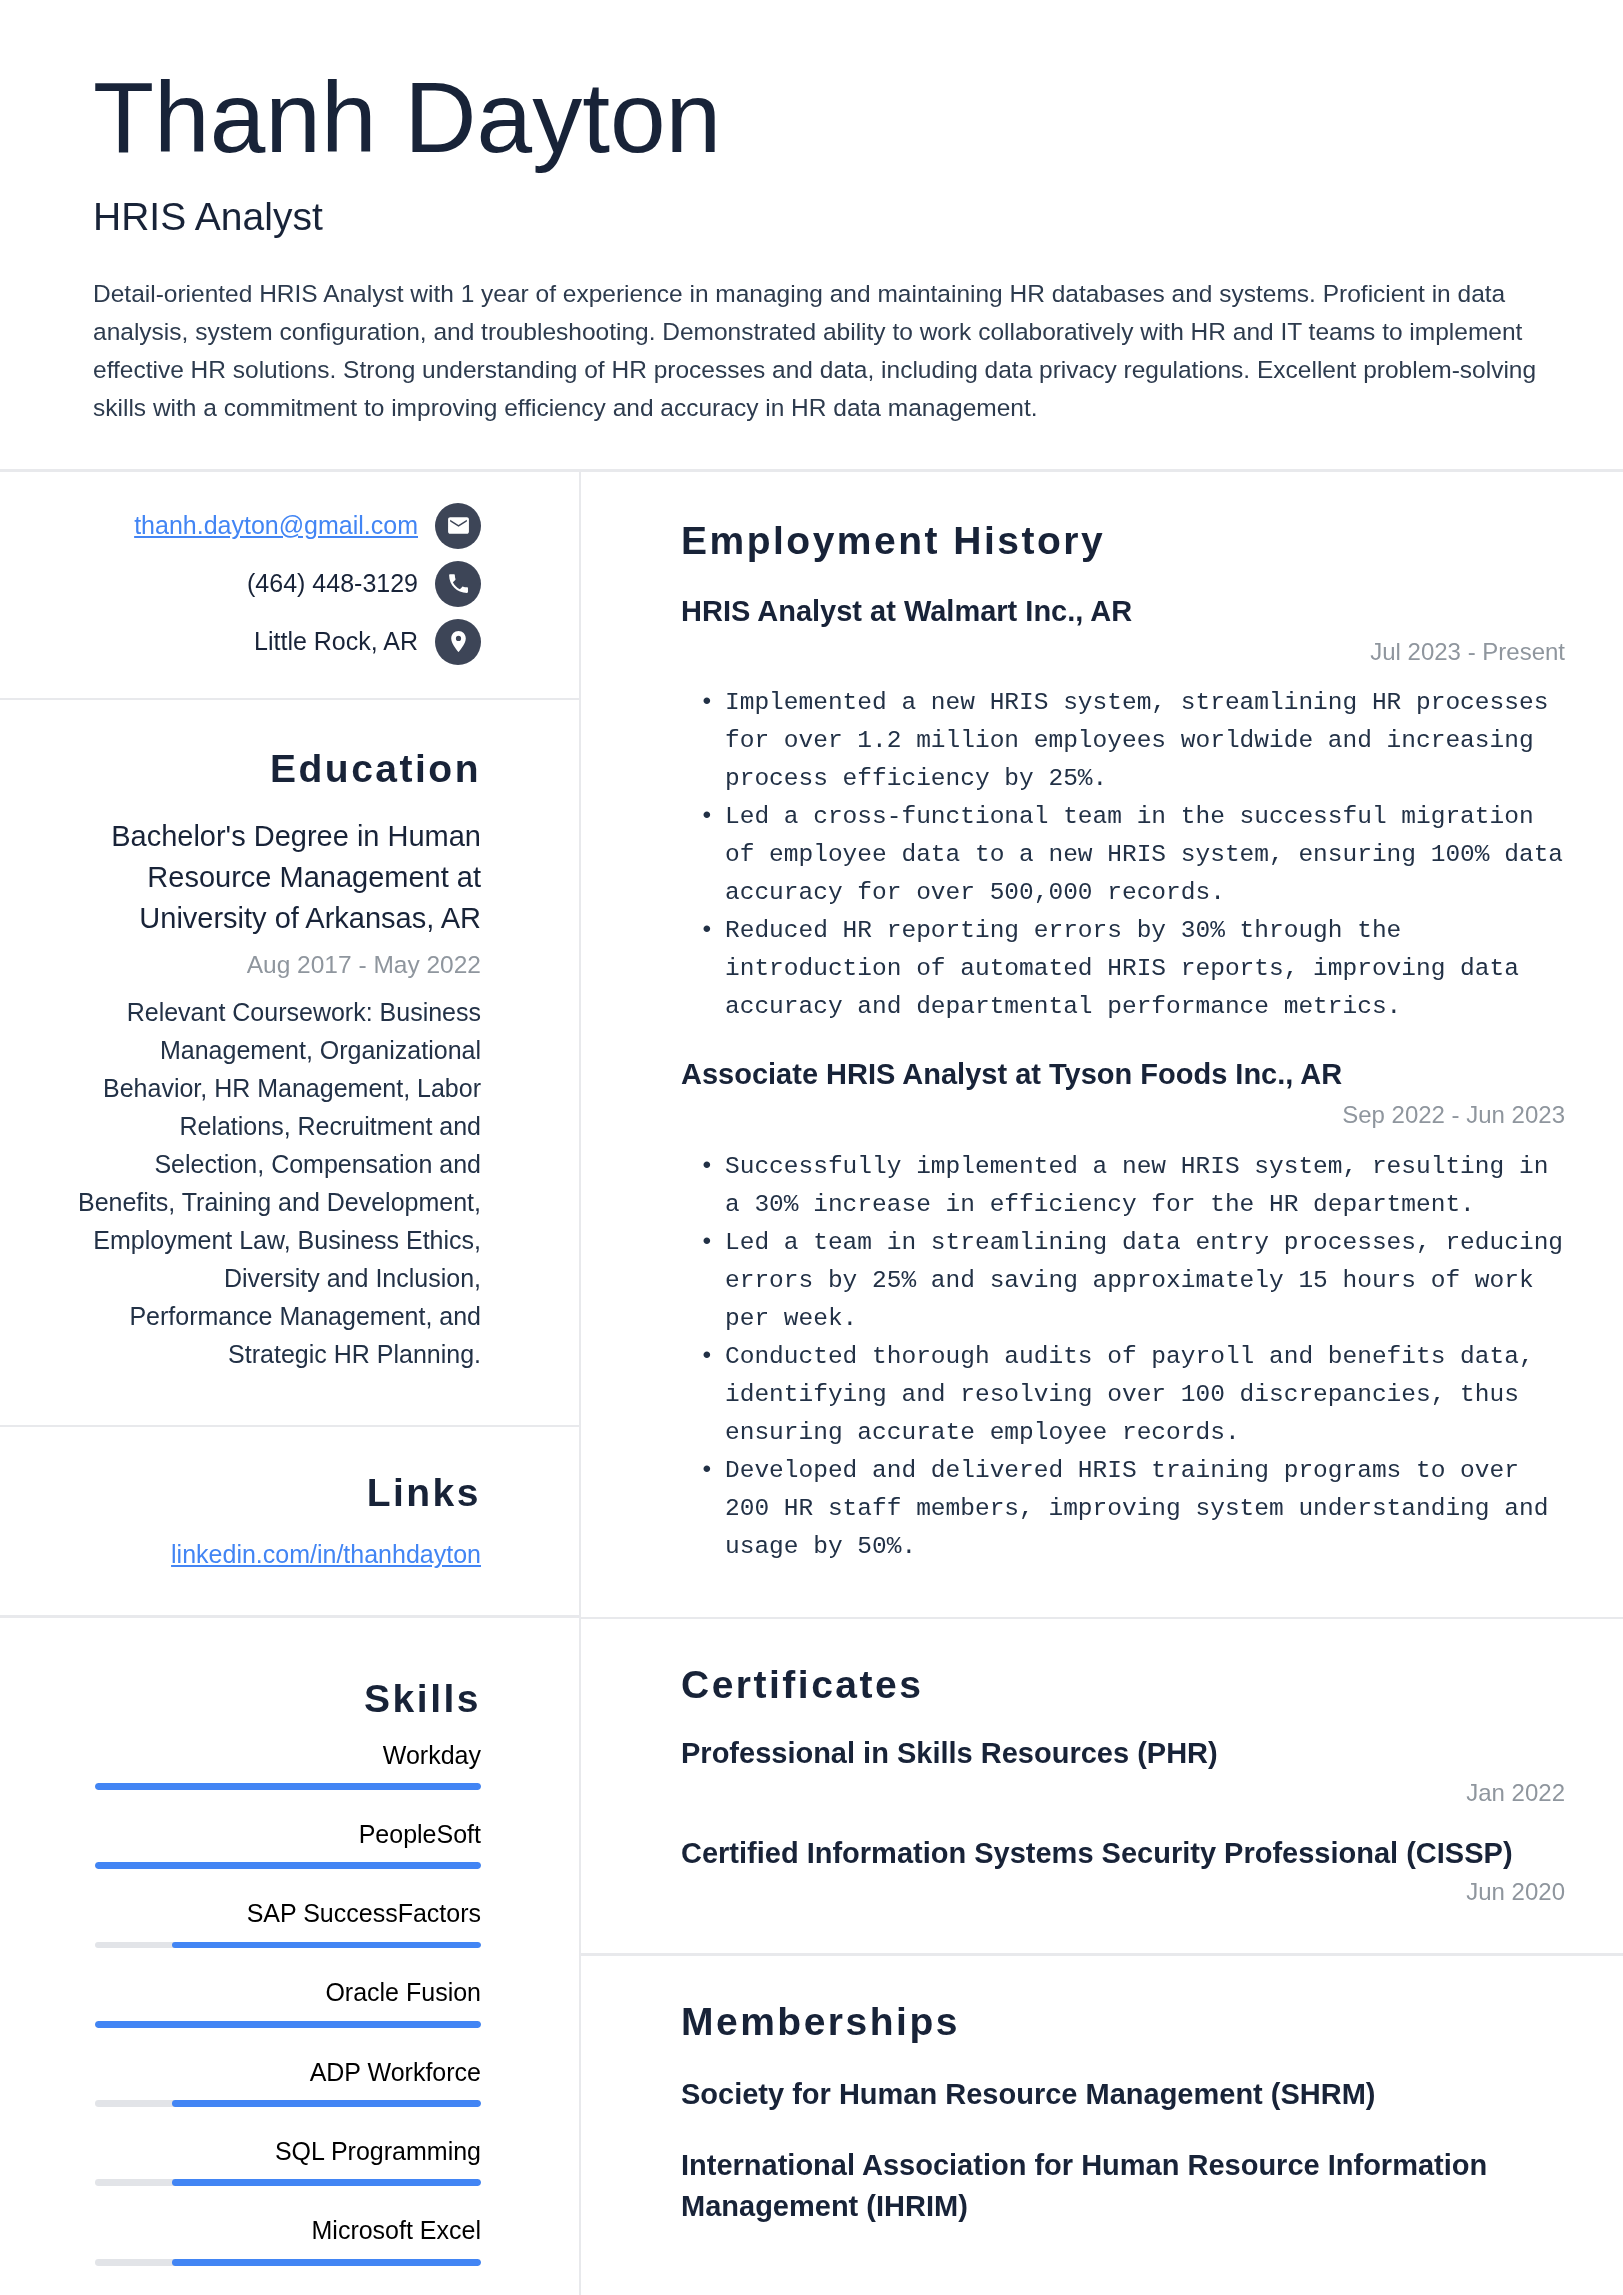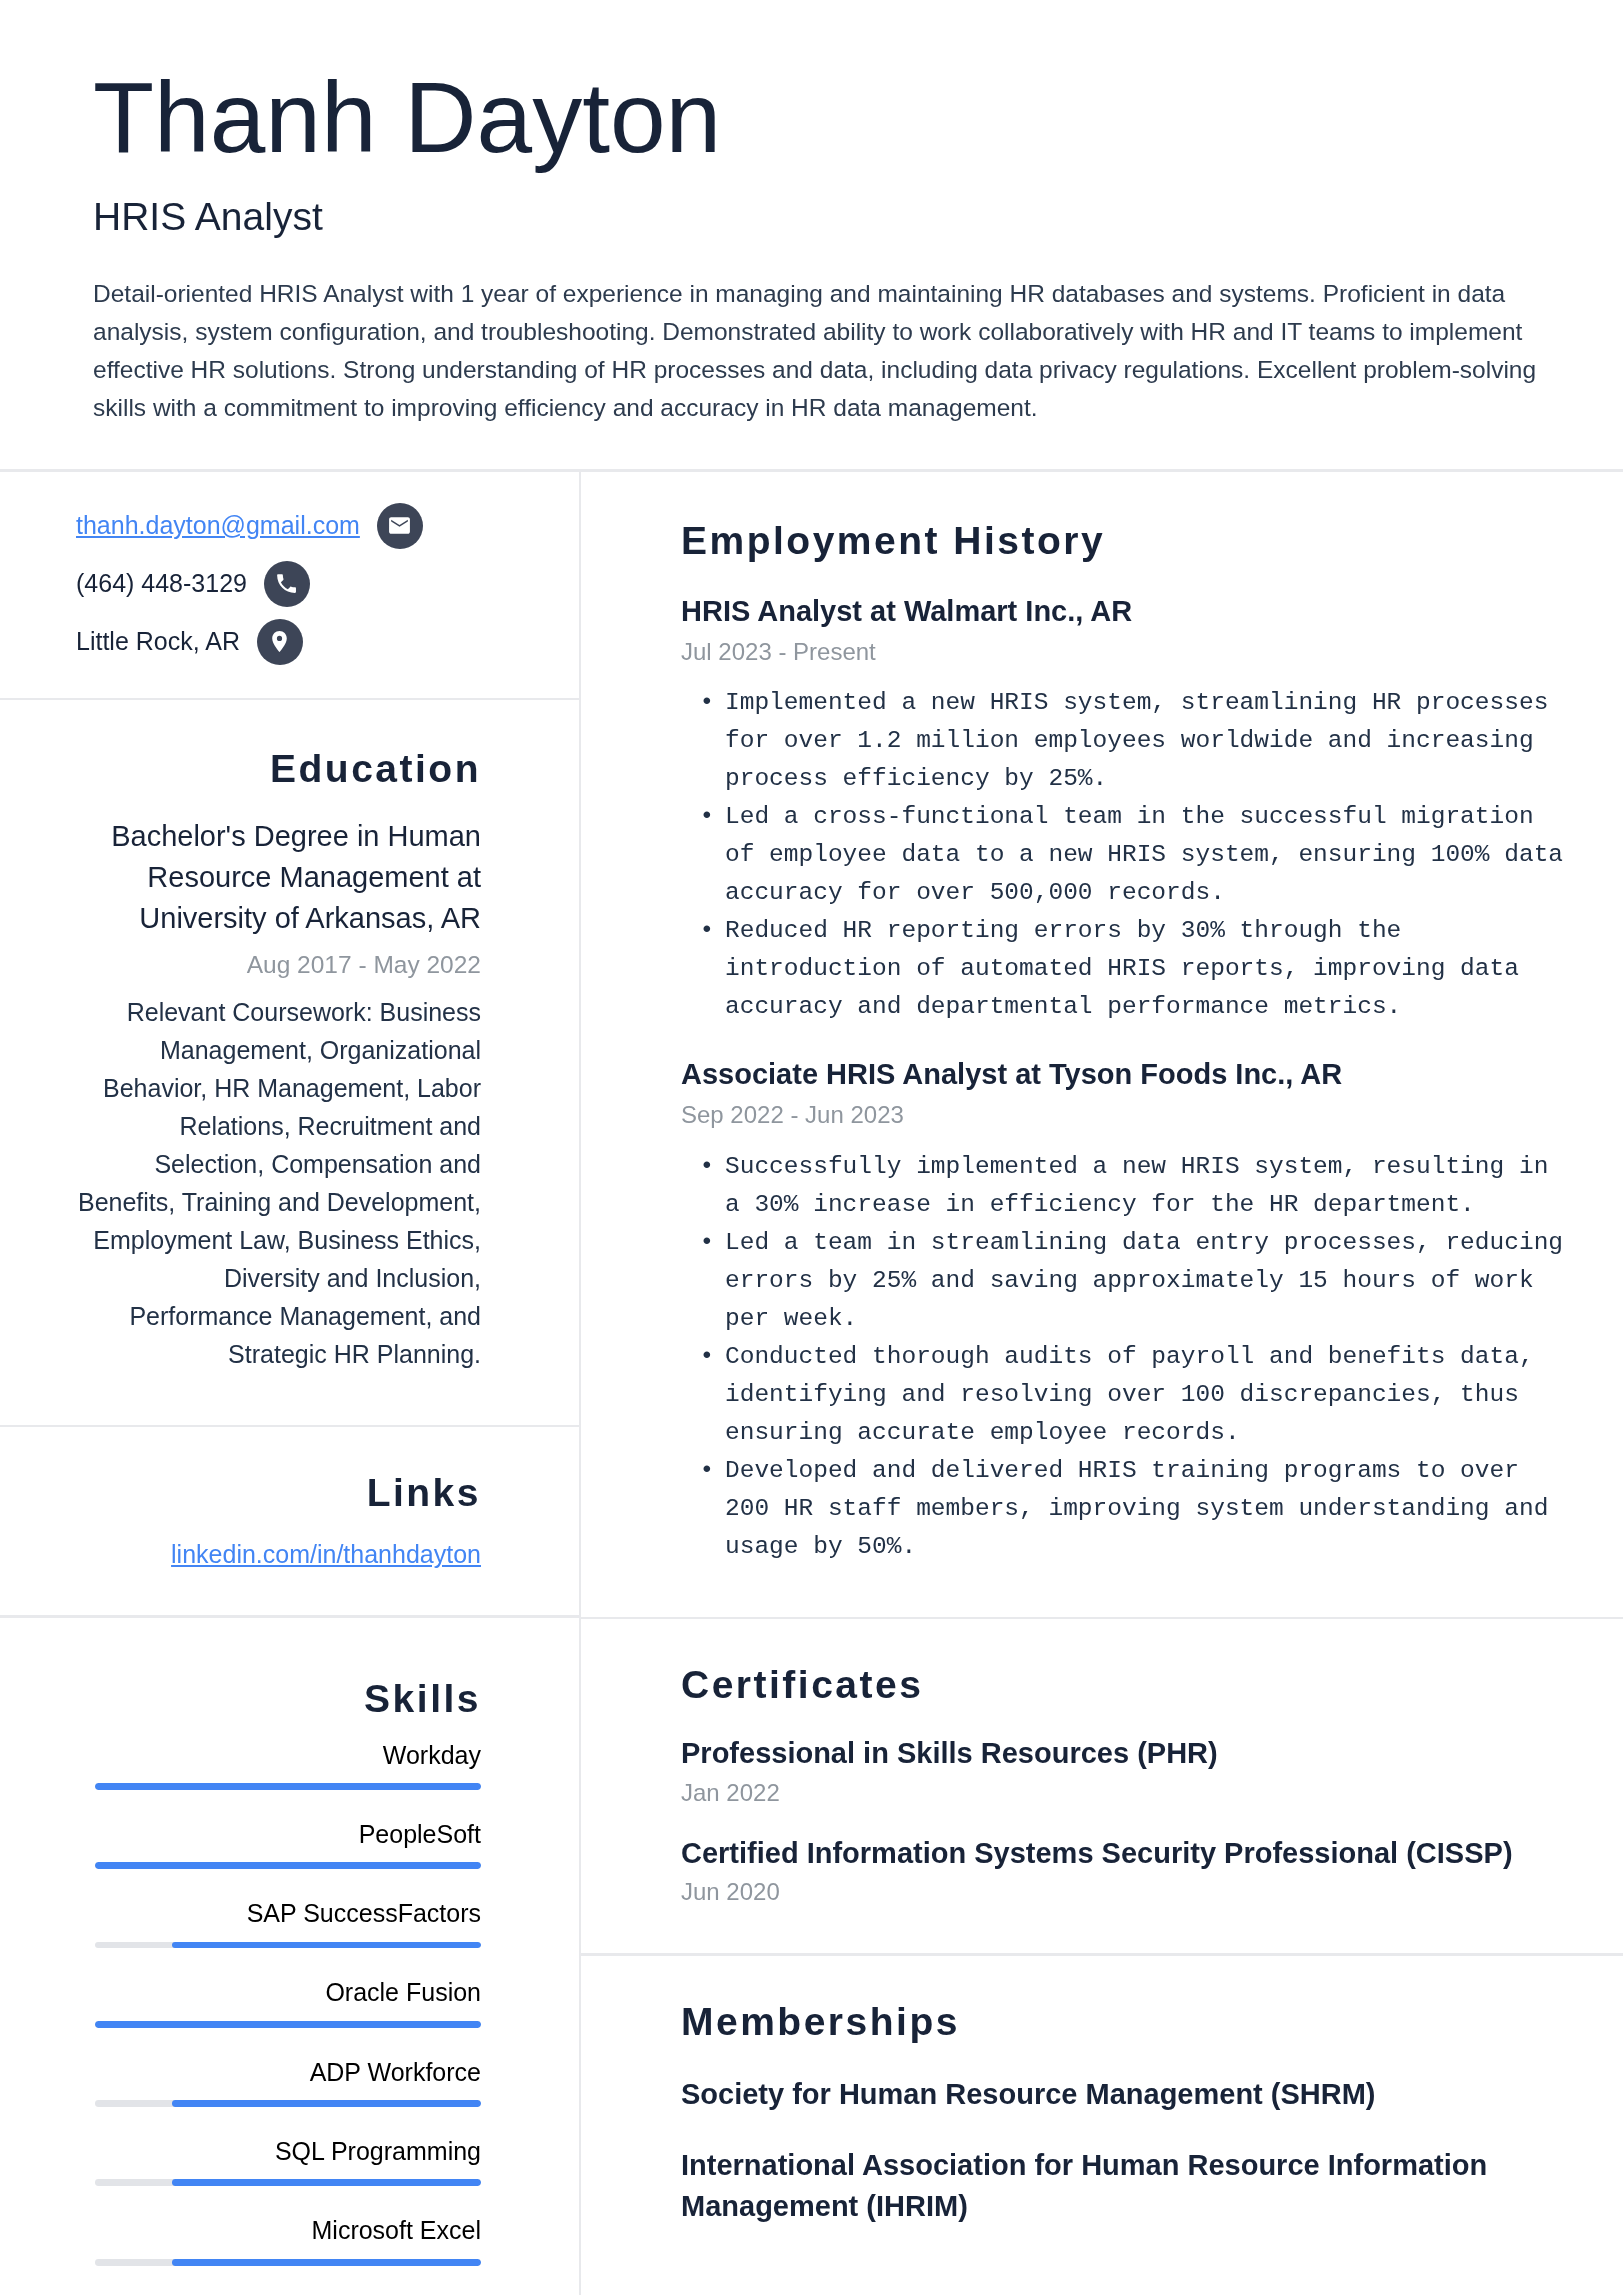--- a/index.html
+++ b/index.html
@@ -16,29 +16,29 @@
   .rule{height:2.5px;background:#e8e9ec;border:none;margin:0;}
   .top-rule{margin-top:42px;}
   
   .columns{display:flex;align-items:stretch;min-height:1795px;}
   .sidebar{width:581px;box-sizing:border-box;border-right:2.5px solid #e8e9ec;text-align:right;flex:0 0 581px;}
   .sidebar section{padding:0 98px 0 76px;}
   .side-rule{height:2.5px;background:#e8e9ec;}
   .section-title{font-size:39px;font-weight:700;letter-spacing:2.5px;color:#182338;}
   
   .contact{padding-top:25px !important;padding-bottom:27px !important;}
-  .contact-row{display:flex;align-items:center;gap:17px;height:58px;}
+  .contact-row{display:flex;justify-content:flex-end;align-items:center;gap:17px;height:58px;}
   .contact-text{font-size:25px;color:#182338;}
   a.link{color:#4285f4;text-decoration:underline;cursor:pointer;}
   .icon-circle{width:46px;height:46px;border-radius:50%;background:#3d4557;display:flex;align-items:center;justify-content:center;flex:0 0 46px;}
   .icon-circle svg{width:25px;height:25px;fill:#ffffff;}
   
   .education{padding-top:47px !important;padding-bottom:52px !important;}
   .degree{margin-top:25px;font-size:29px;font-weight:400;line-height:41px;color:#182338;}
-  .muted{color:#8f969e;}
+  .muted{color:#8f969e;text-align:right;}
   .edu-dates{margin-top:12px;font-size:24.5px;}
   .coursework{margin-top:13.5px;font-size:25px;line-height:38px;color:#223146;}
   
   .links{padding-top:44px !important;padding-bottom:46px !important;}
   .links .link-item{margin-top:25px;font-size:25px;}
   
   .skills{padding-top:44px !important;margin-top:15px;}
   .skill-list{margin-top:20px;}
   .skill{margin-bottom:30px;}
   .skill-name{font-size:25px;color:#000000;}

